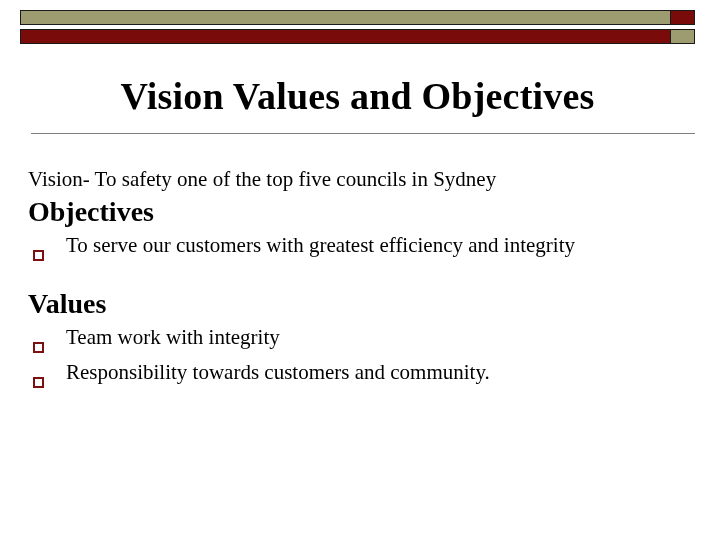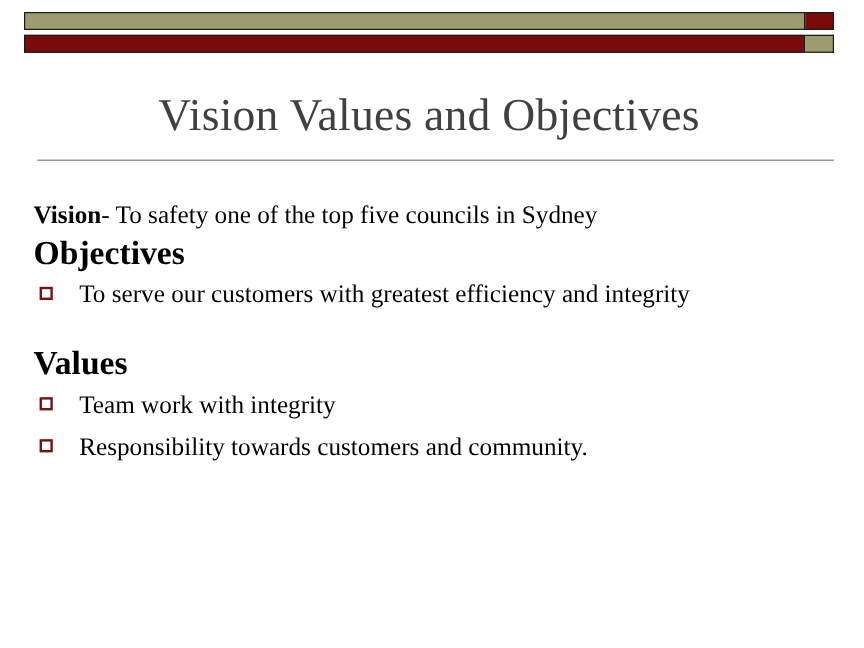--- a/index.html
+++ b/index.html
@@ -49,23 +49,23 @@
   .olive-fill { background: #9d9c70; }
   .red-fill   { background: #7a0b0b; }
 
   
   .title {
     position: absolute;
     left: 20px;
     top: 74px;
     width: 675px;
     text-align: center;
-    color: #404040;
+    color: #000000;
     font-size: 38px;
-    font-weight: normal;
+    font-weight: bold;
     letter-spacing: 0.2px;
     line-height: 44px;
     white-space: nowrap;
   }
   .title-rule {
     position: absolute;
     left: 31px;
     top: 133px;
     width: 664px;
     height: 0;
@@ -78,31 +78,31 @@
     left: 28px;
     top: 164px;
     width: 668px;
   }
   .para {
     font-size: 21px;
     line-height: 30px;
     color: #000000;
     margin: 0 0 3px 0;
   }
-  .para .lead { font-weight: bold; text-align: center; }
+  .para .lead { font-weight: normal; text-align: center; }
   .heading {
     font-size: 28px;
     line-height: 30px;
     font-weight: bold;
     color: #000000;
     margin: 0 0 3px 0;
   }
   .bullet-row {
     display: flex;
-    align-items: flex-start;
+    align-items: flex-end;
     margin: 0 0 4px 0;
   }
   .bullet-mark {
     flex: 0 0 auto;
     width: 11px;
     height: 11px;
     border: 2px solid #7a1010;
     box-sizing: border-box;
     margin: 9px 0 0 5px;
   }

